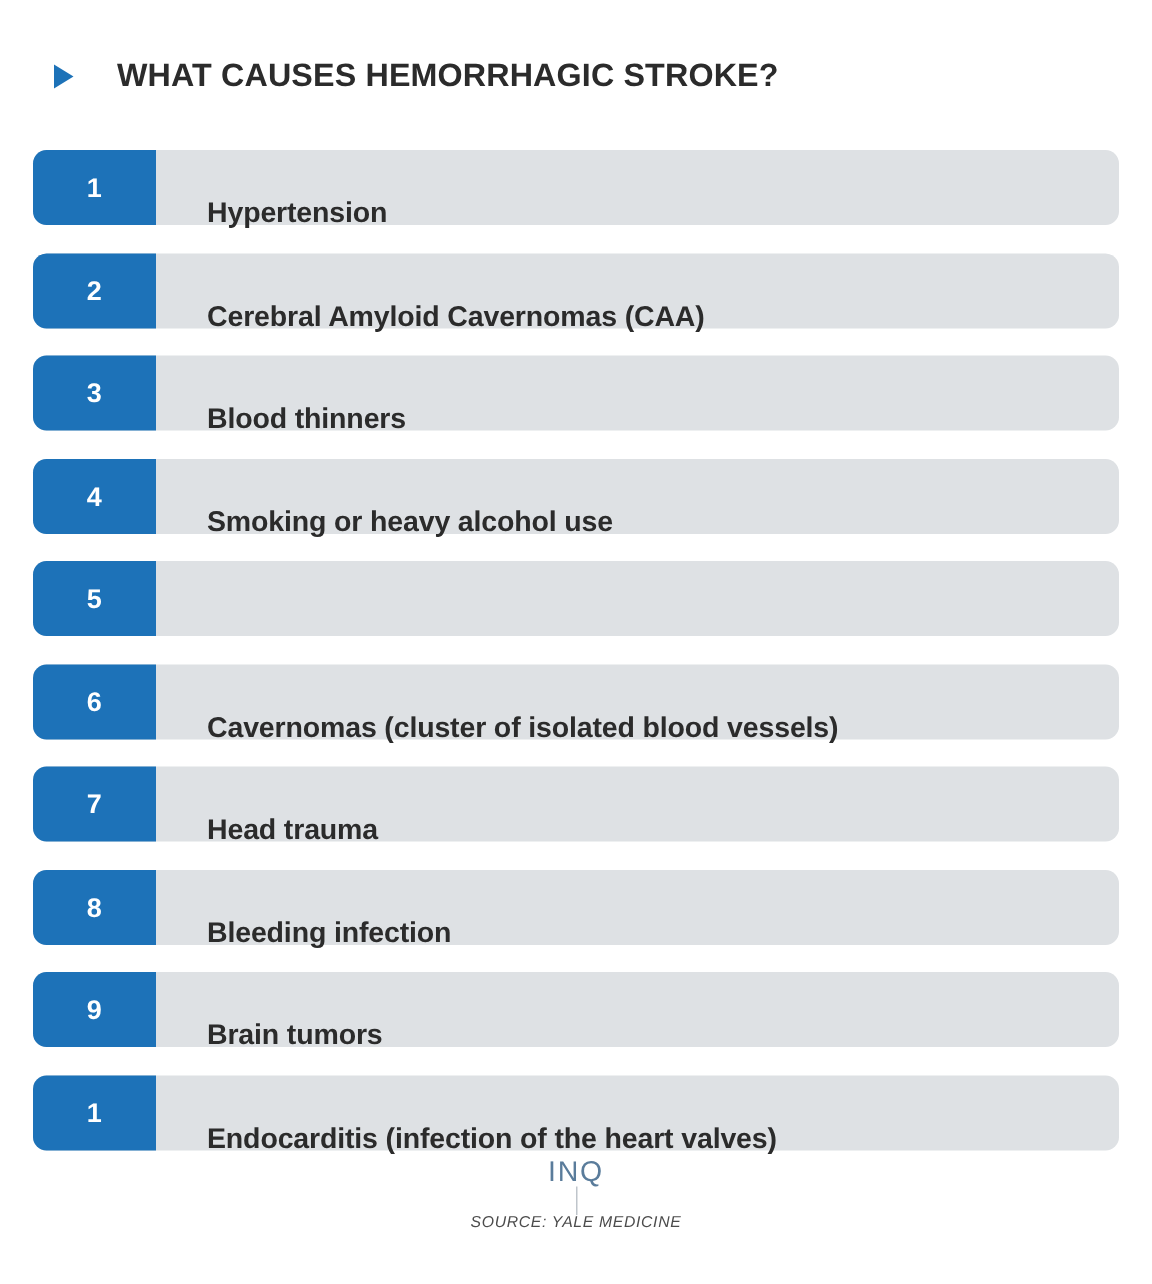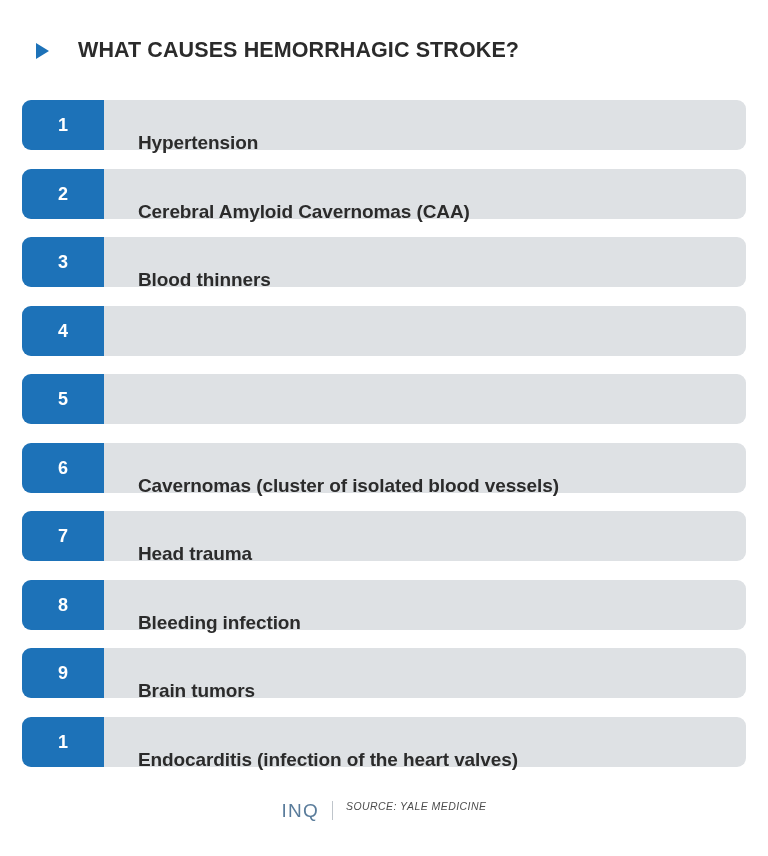--- a/index.html
+++ b/index.html
@@ -104,22 +104,23 @@
     margin-top: 18px;
   }
 
   
   .footer {
     position: absolute;
     left: 0;
     right: 0;
     bottom: 36px;
     display: flex;
-    align-items: flex-start;
+    align-items: center;
     justify-content: center;
+    flex-direction: column;
   }
   .footer-logo {
     font-size: 19px;
     font-weight: normal;
     letter-spacing: 1.2px;
     color: #5A7C9B;
     line-height: 1;
   }
   .footer-divider {
     width: 1px;
@@ -170,20 +171,21 @@
         <span class="row-number">3</span>
       </div>
       <div class="row-label">Blood thinners</div>
     </div>
 
     <div class="row">
       <div class="row-bar"></div>
       <div class="row-badge">
         <span class="row-number">4</span>
       </div>
+      <div class="row-label">Smoking or heavy alcohol use</div>
     </div>
 
     <div class="row">
       <div class="row-bar"></div>
       <div class="row-badge">
         <span class="row-number">5</span>
       </div>
     </div>
 
     <div class="row">

